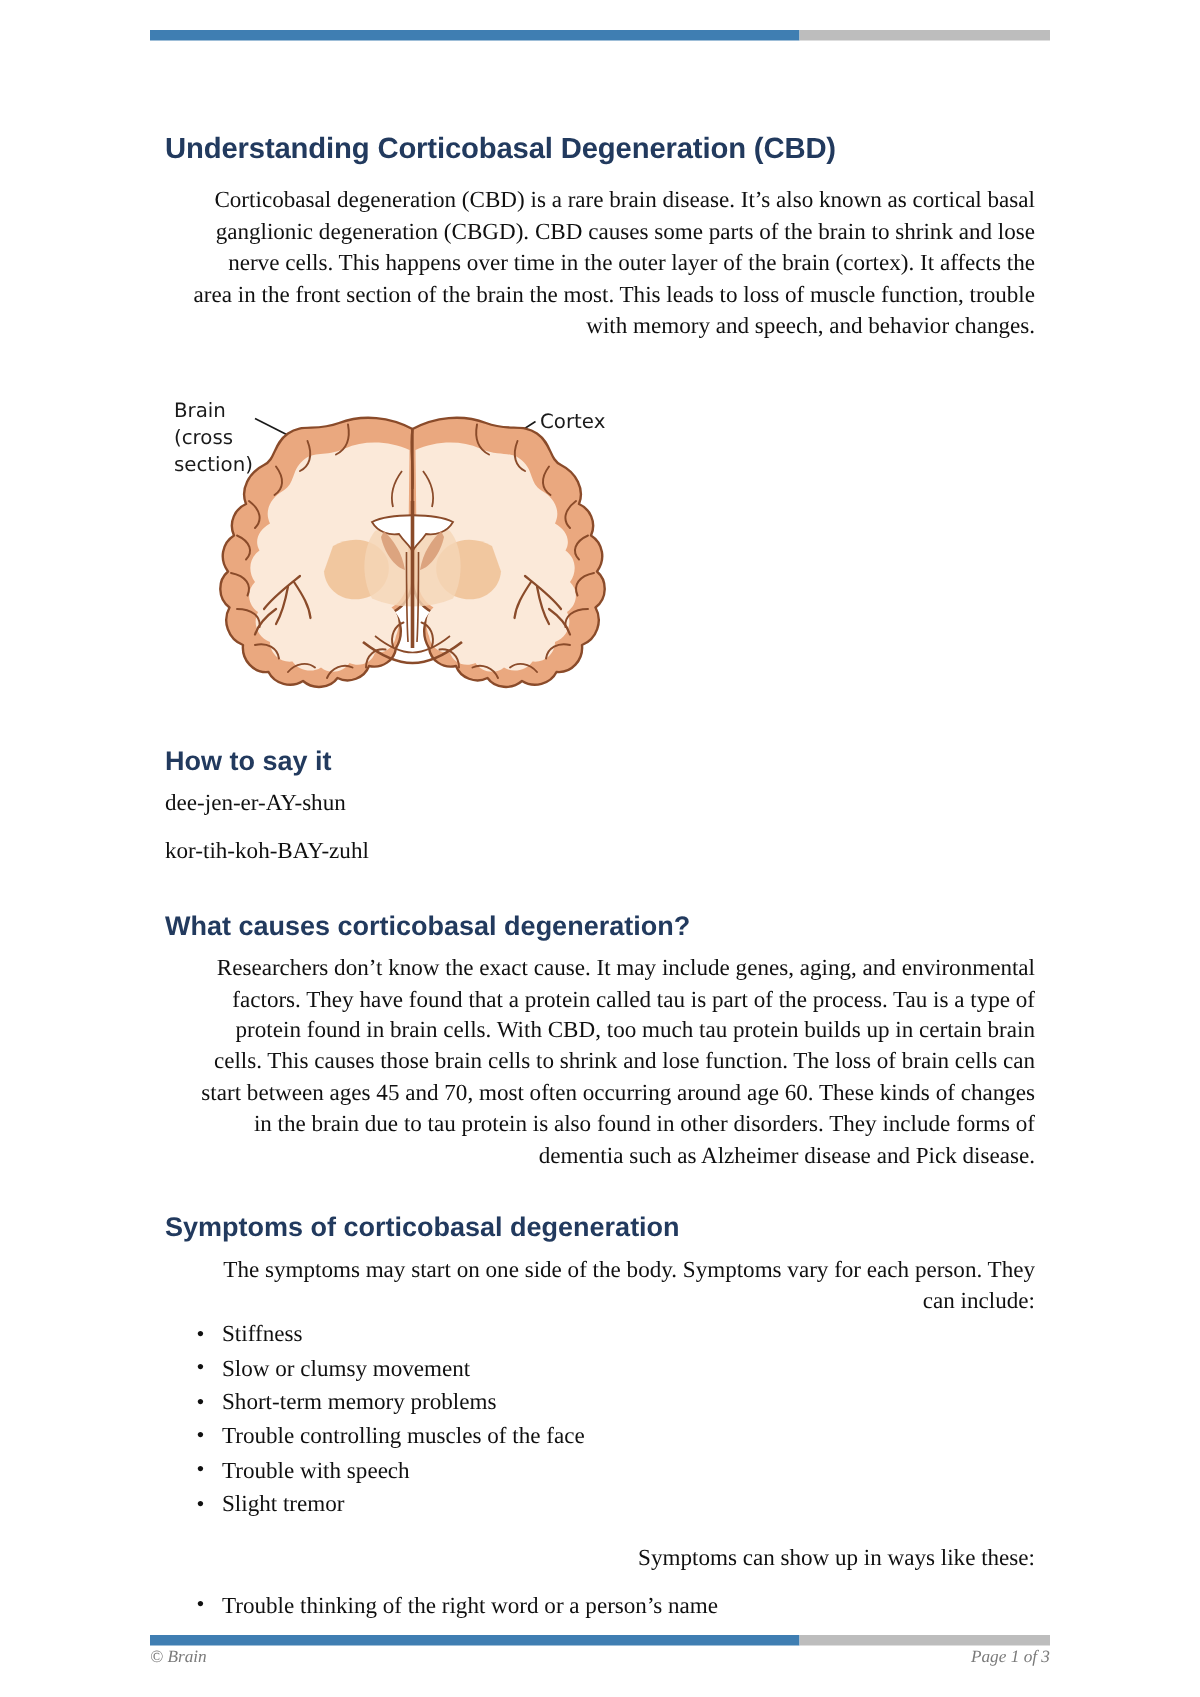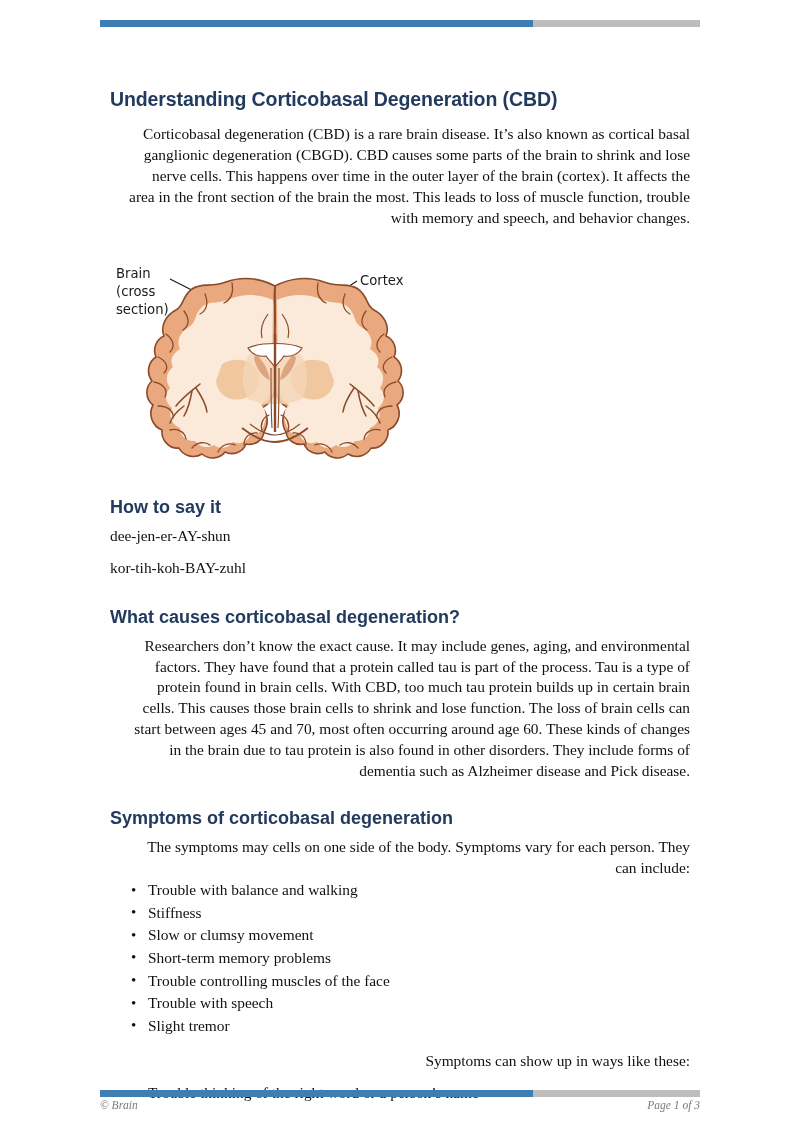--- a/index.html
+++ b/index.html
@@ -319,24 +319,23 @@
     <p class="pron">kor-tih-koh-BAY-zuhl</p>
 
     <div class="spacer-sm"></div>
 
     <h2 class="section-title">What causes corticobasal degeneration?</h2>
     <p class="body-text">Researchers don’t know the exact cause. It may include genes, aging, and environmental factors. They have found that a protein called tau is part of the process. Tau is a type of protein found in brain cells. With CBD, too much tau protein builds up in certain brain cells. This causes those brain cells to shrink and lose function. The loss of brain cells can start between ages 45 and 70, most often occurring around age 60. These kinds of changes in the brain due to tau protein is also found in other disorders. They include forms of dementia such as Alzheimer disease and Pick disease.</p>
 
     <div class="spacer-sec"></div>
 
     <h2 class="section-title">Symptoms of corticobasal degeneration</h2>
-    <p class="body-text">The symptoms may cells on one side of the body. Symptoms vary for each person. They can include:</p>
+    <p class="body-text">The symptoms may start on one side of the body. Symptoms vary for each person. They can include:</p>
 
     <ul class="sym-list" id="symptom-list">
-        <li>Trouble with balance and walking</li>
         <li>Stiffness</li>
         <li>Slow or clumsy movement</li>
         <li>Short-term memory problems</li>
         <li>Trouble controlling muscles of the face</li>
         <li>Trouble with speech</li>
         <li>Slight tremor</li>
       </ul>
 
     <div style="height:14px"></div>
     <p class="body-text">Symptoms can show up in ways like these:</p>

